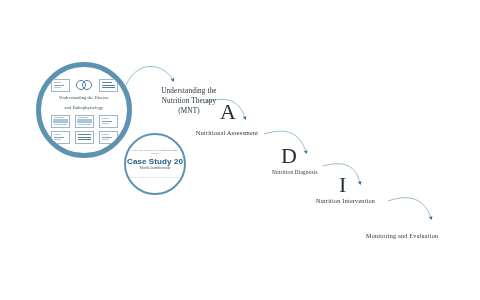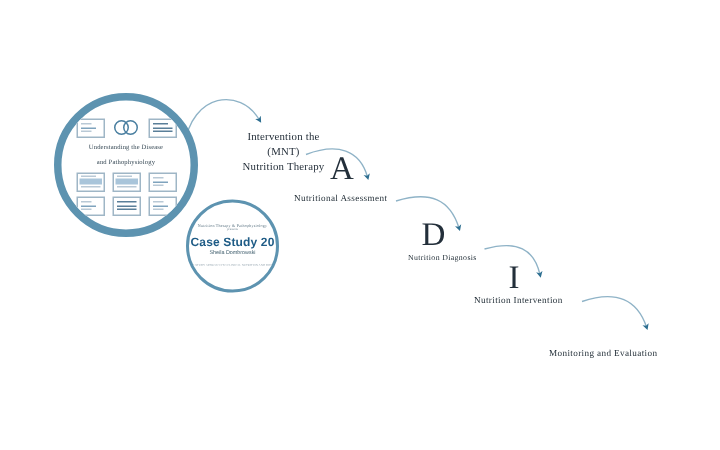--- a/index.html
+++ b/index.html
@@ -294,23 +294,23 @@
 
   <div class="small-circle">
     <div class="sc-pre">Nutrition Therapy &amp; Pathophysiology</div>
     <div class="sc-sub0">presents</div>
     <div class="sc-title">Case Study 20</div>
     <div class="sc-author">Sheila Dombrowski</div>
     <div class="sc-foot">A CASE STUDY APPROACH TO CLINICAL NUTRITION AND DIETETICS</div>
   </div>
 
   <div class="step-label" style="left:150px; top:86px; width:78px;">
-    <div class="step-head">Intervention the</div>
+    <div class="step-head">Understanding the</div>
+    <div class="step-head">Nutrition Therapy</div>
     <div class="step-head">(MNT)</div>
-    <div class="step-head">Nutrition Therapy</div>
   </div>
 
   <div class="big-letter" style="left:220px; top:101px;">A</div>
   <div class="sub-label lg" style="left:196px; top:130px;">Nutritional Assessment</div>
 
   <div class="big-letter" style="left:281px; top:145px;">D</div>
   <div class="sub-label" style="left:272px; top:169px;">Nutrition Diagnosis</div>
 
   <div class="big-letter" style="left:339px; top:174px;">I</div>
   <div class="sub-label lg" style="left:316px; top:198px;">Nutrition Intervention</div>

